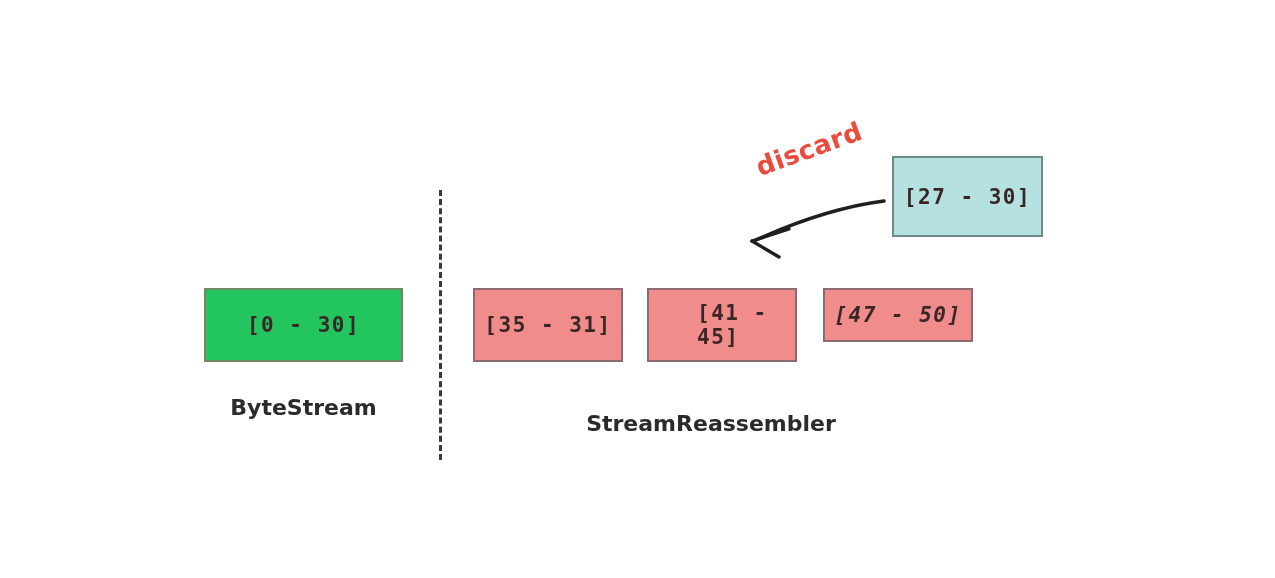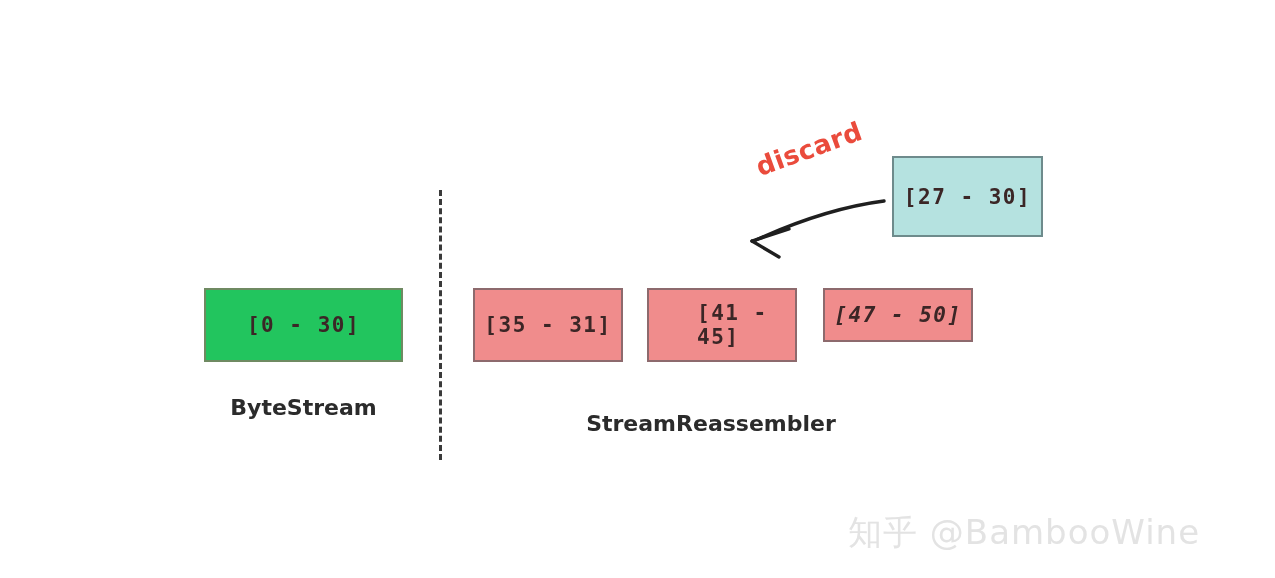--- a/index.html
+++ b/index.html
@@ -112,15 +112,14 @@
   <div class="box box-cyan" style="left:892px; top:156px; width:151px; height:81px;">[27 - 30]</div>
 
   <div class="discard-label" style="left:762px; top:152px;">discard</div>
 
   <svg class="arrow-svg" viewBox="0 0 1275 578">
     <path d="M 884 201 C 845 206, 800 220, 756 240" fill="none" stroke="#1f1f1f" stroke-width="3.4" stroke-linecap="round"></path>
     <path d="M 752 241 L 789 229" fill="none" stroke="#1f1f1f" stroke-width="3.4" stroke-linecap="round"></path>
     <path d="M 752 241 L 779 257" fill="none" stroke="#1f1f1f" stroke-width="3.4" stroke-linecap="round"></path>
   </svg>
 
-  <div class="watermark" style="left:848px; top:510px;">知乎 @BambooWine</div>
 
 </div>
 
 </body></html>

